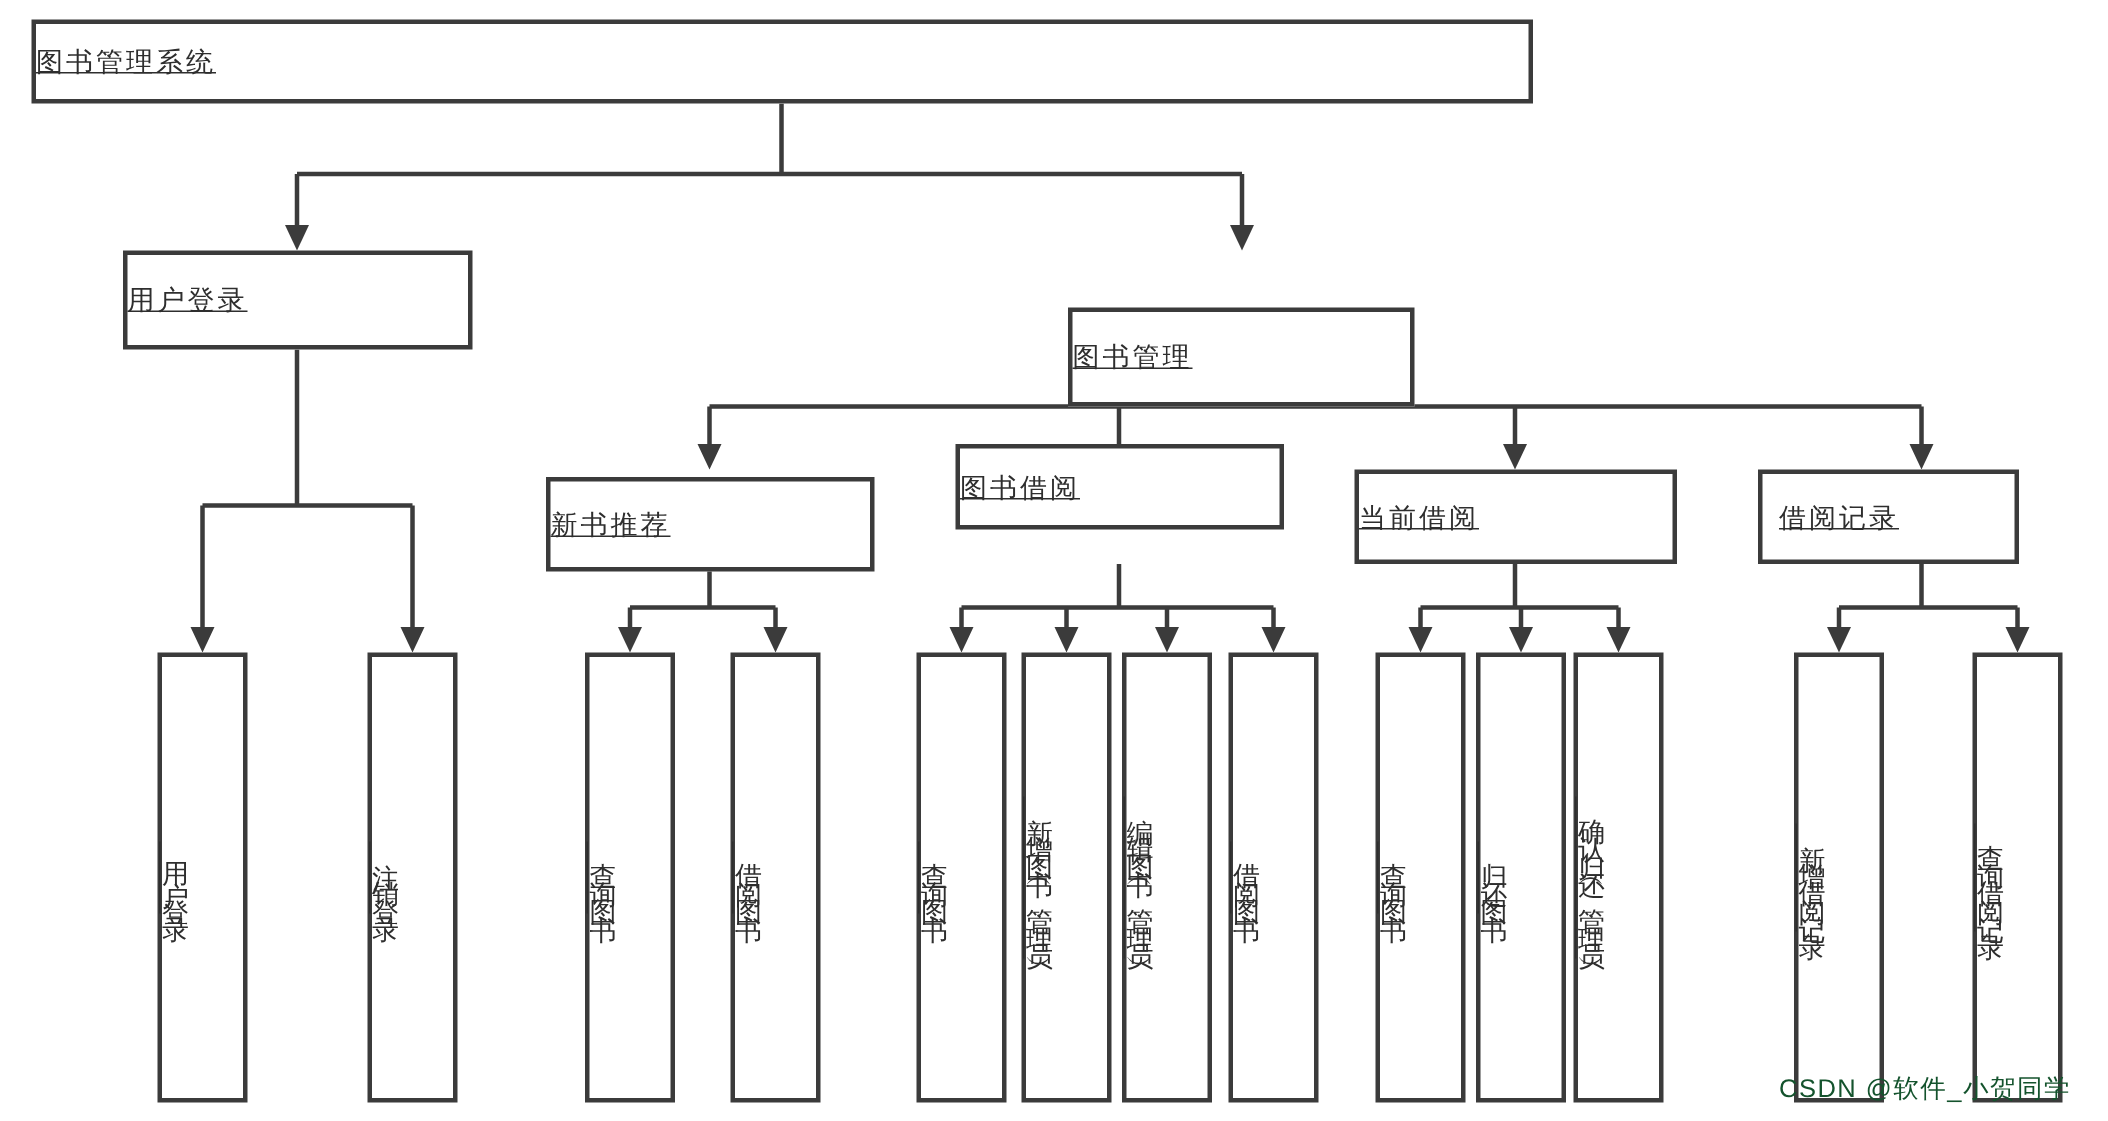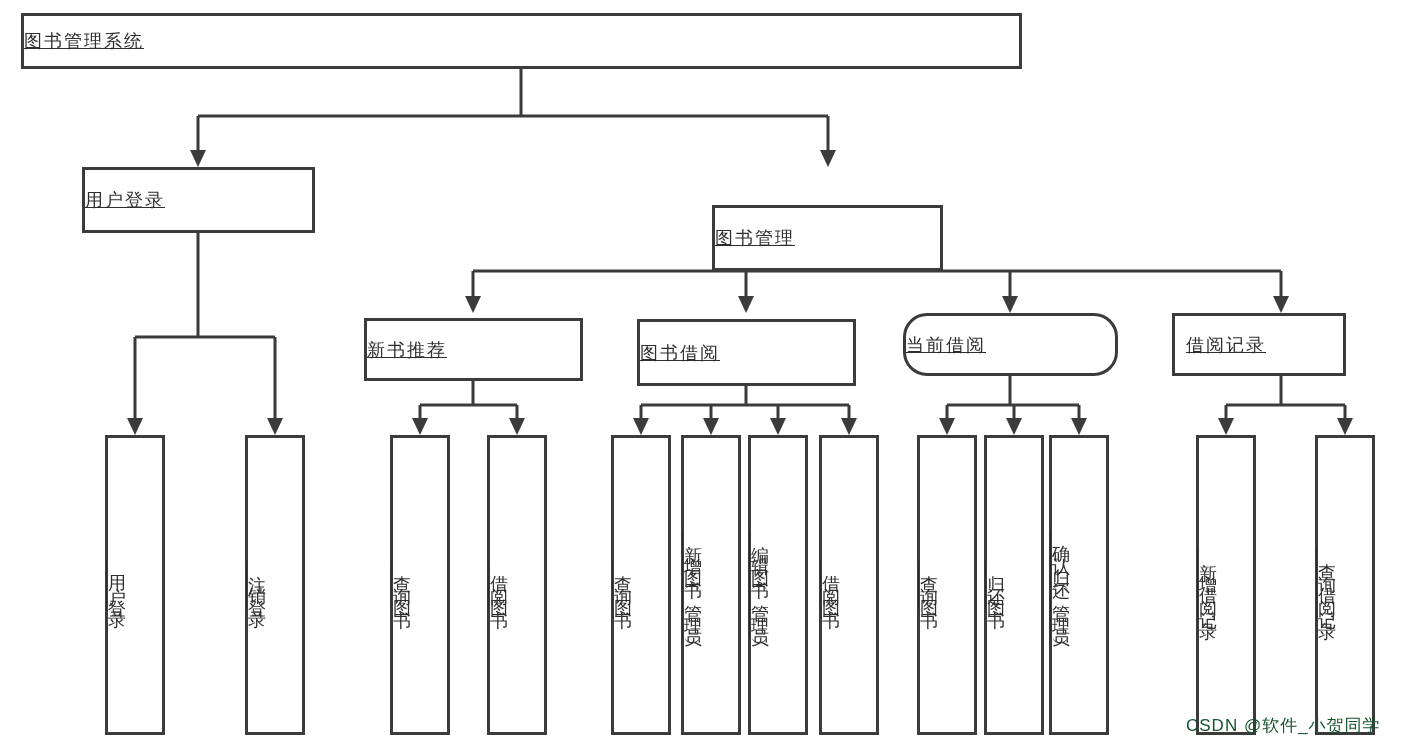--- a/index.html
+++ b/index.html
@@ -25,22 +25,22 @@
     writing-mode:vertical-rl;
     text-orientation:mixed;
     line-height:1;
     letter-spacing:12px;
   }
   
   #b-root {left:21px;  top:13px;  width:1001px;height:56px;}
   #b-l2-0 {left:82px;  top:167px; width:233px; height:66px;}
   #b-l2-1 {left:712px; top:167px; width:231px; height:66px;margin-top:38px;}
   #b-l3-0 {left:364px; top:318px; width:219px; height:63px;}
-  #b-l3-1 {left:637px; top:319px; width:219px; height:67px;}
-  #b-l3-2 {left:903px; top:313px; width:215px; height:63px;border-radius:24px;}
+  #b-l3-1 {left:637px; top:296px; width:219px; height:57px;}
+  #b-l3-2 {left:903px; top:313px; width:215px; height:63px;}
   #b-l3-3 {left:1172px;top:313px; width:174px; height:63px;padding-left:11px;}
   
   .vbox{top:435px;width:60px;height:300px;}
   #b-ul-0{left:105px;} #b-ul-1{left:245px;}
   #b-xs-0{left:390px;} #b-xs-1{left:487px;}
   #b-tj-0{left:611px;} #b-tj-1{left:681px;} #b-tj-2{left:748px;} #b-tj-3{left:819px;}
   #b-dq-0{left:917px;} #b-dq-1{left:984px;} #b-dq-2{left:1049px;}
   #b-jy-0{left:1196px;}#b-jy-1{left:1315px;}
   #watermark{
     position:absolute;left:1186px;top:714px;

